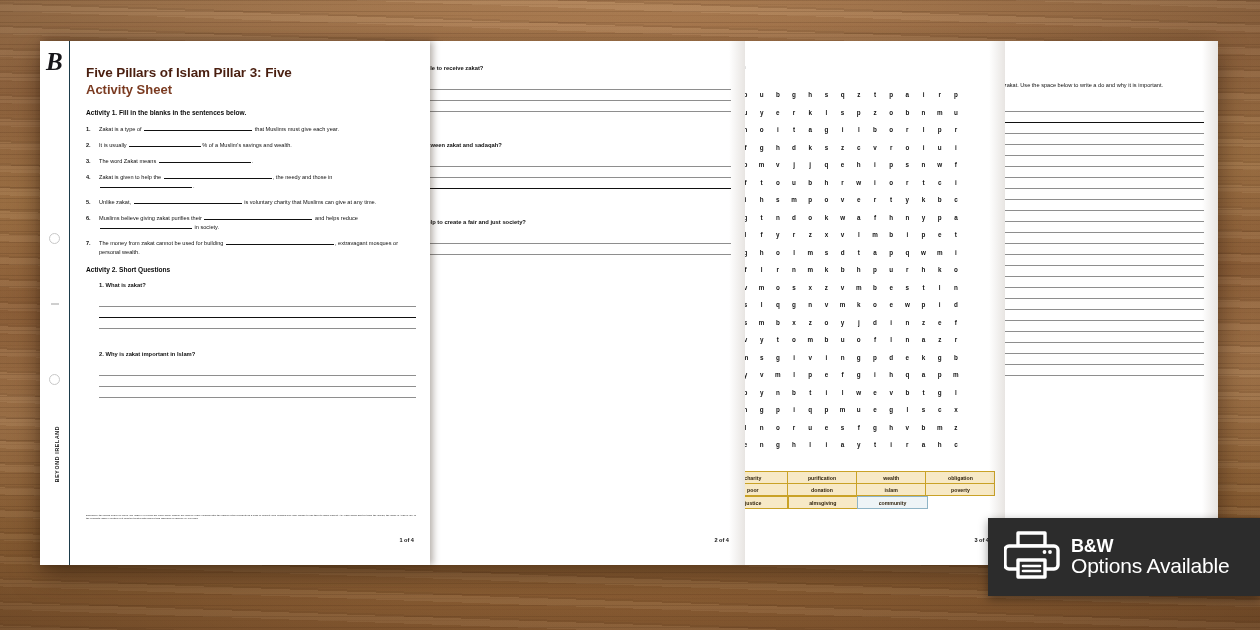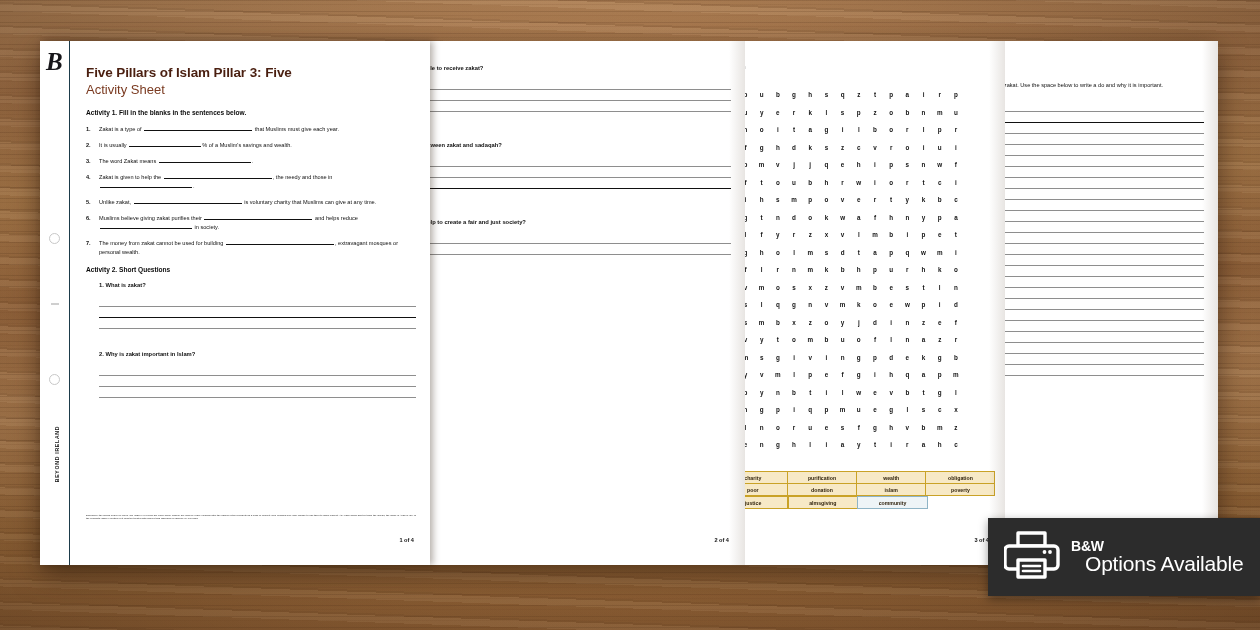--- a/index.html
+++ b/index.html
@@ -91,21 +91,21 @@
   #page2 .pbody { left:-35px; right:14px; }
   #page3 .pbody { left:5px;  right:10px; }
   #page4 .pbody { left:-18px; right:14px; }
 
   h1.title {
     margin-top:24px;
     font-size:13.5px; font-weight:bold; color:#4a1f10; line-height:1.25;
     letter-spacing:-0.1px;
   }
   h2.subtitle {
-    font-size:13px; color:#7a3a20; font-weight:normal; line-height:1.3;
+    font-size:13px; color:#7a3a20; font-weight:bold; line-height:1.3;
     margin-bottom:7px;
   }
   .act-head {
     font-size:6.6px; font-weight:bold; color:#0b0b0b;
     margin-top:10px; margin-bottom:9px;
   }
   ol.blanks { list-style:none; }
   ol.blanks > li {
     font-size:5.6px; color:#111; line-height:1.55;
     margin-bottom:7.5px; display:flex; gap:4px;
@@ -167,22 +167,22 @@
   #bw-badge {
     position:absolute; left:988px; top:518px;
     width:272px; height:78px;
     background:#2c2c2c;
     display:flex; align-items:center; gap:11px;
     padding-left:16px;
     box-shadow:0 3px 9px rgba(0,0,0,0.4);
   }
   #bw-badge .printer { flex:0 0 auto; }
   .bw-text { color:#fff; line-height:1.05; }
-  .bw-line1 { font-size:14px; font-weight:bold; letter-spacing:-0.2px; }
-  .bw-line2 { font-size:21px; font-weight:normal; letter-spacing:-0.2px;margin-left:14px; }
+  .bw-line1 { font-size:18px; font-weight:bold; letter-spacing:-0.2px; }
+  .bw-line2 { font-size:21px; font-weight:normal; letter-spacing:-0.2px; }
 </style>
 </head>
 <body>
 
 <div id="desk"></div>
 
 <div id="stack">
 
   <div class="page" id="page4">
     <div class="pbody">

